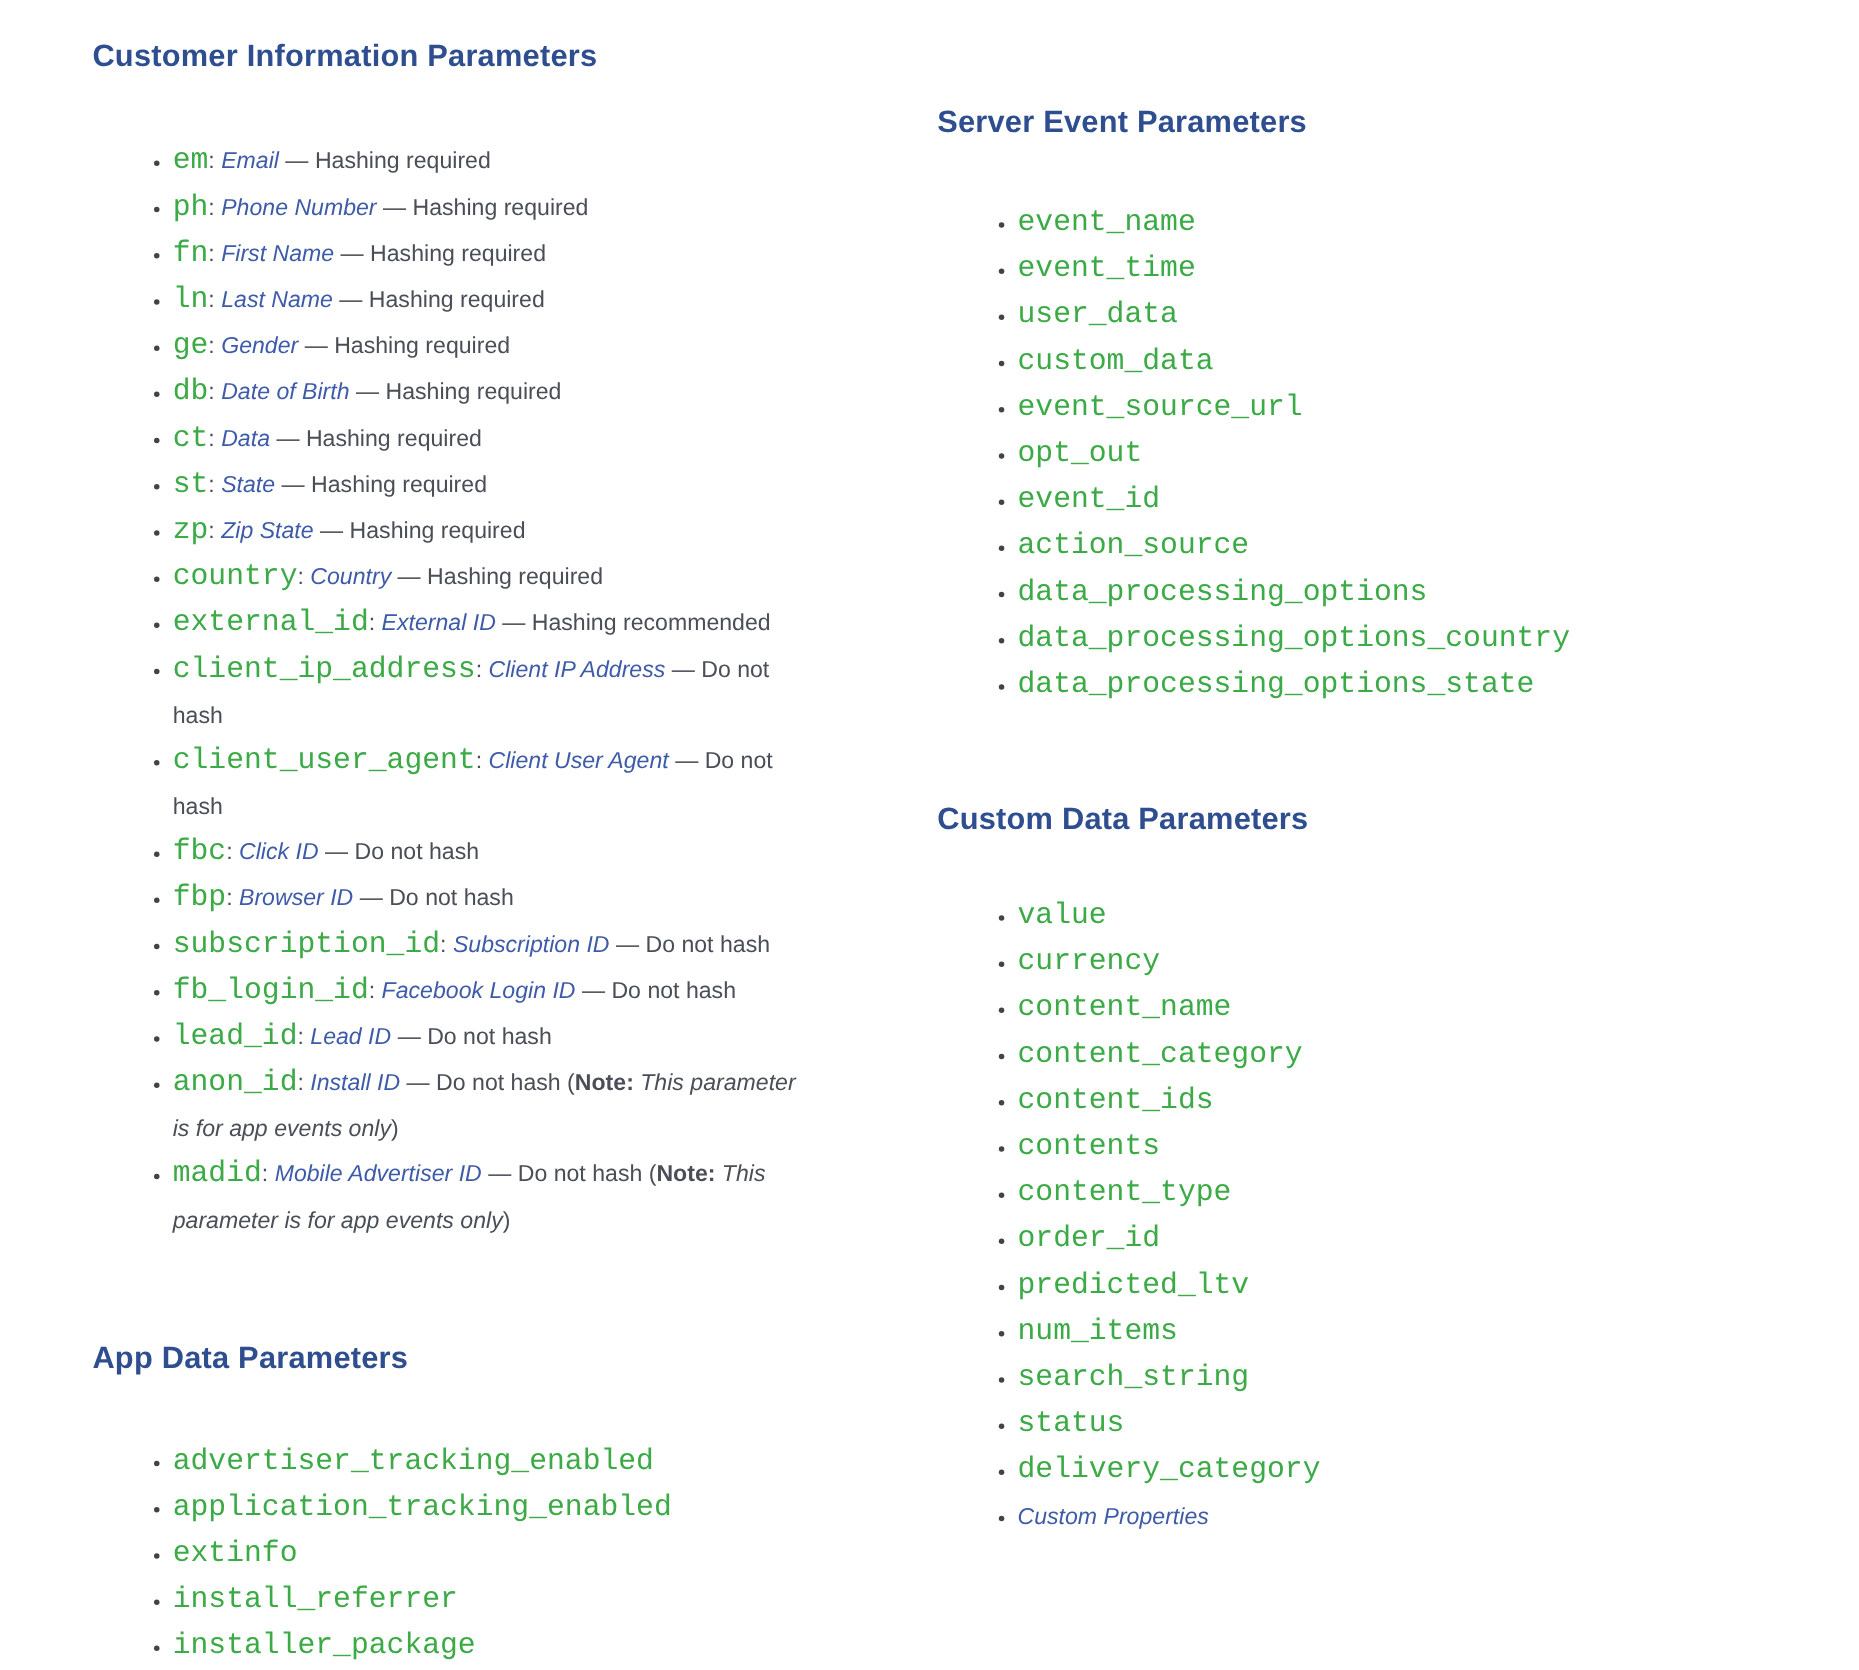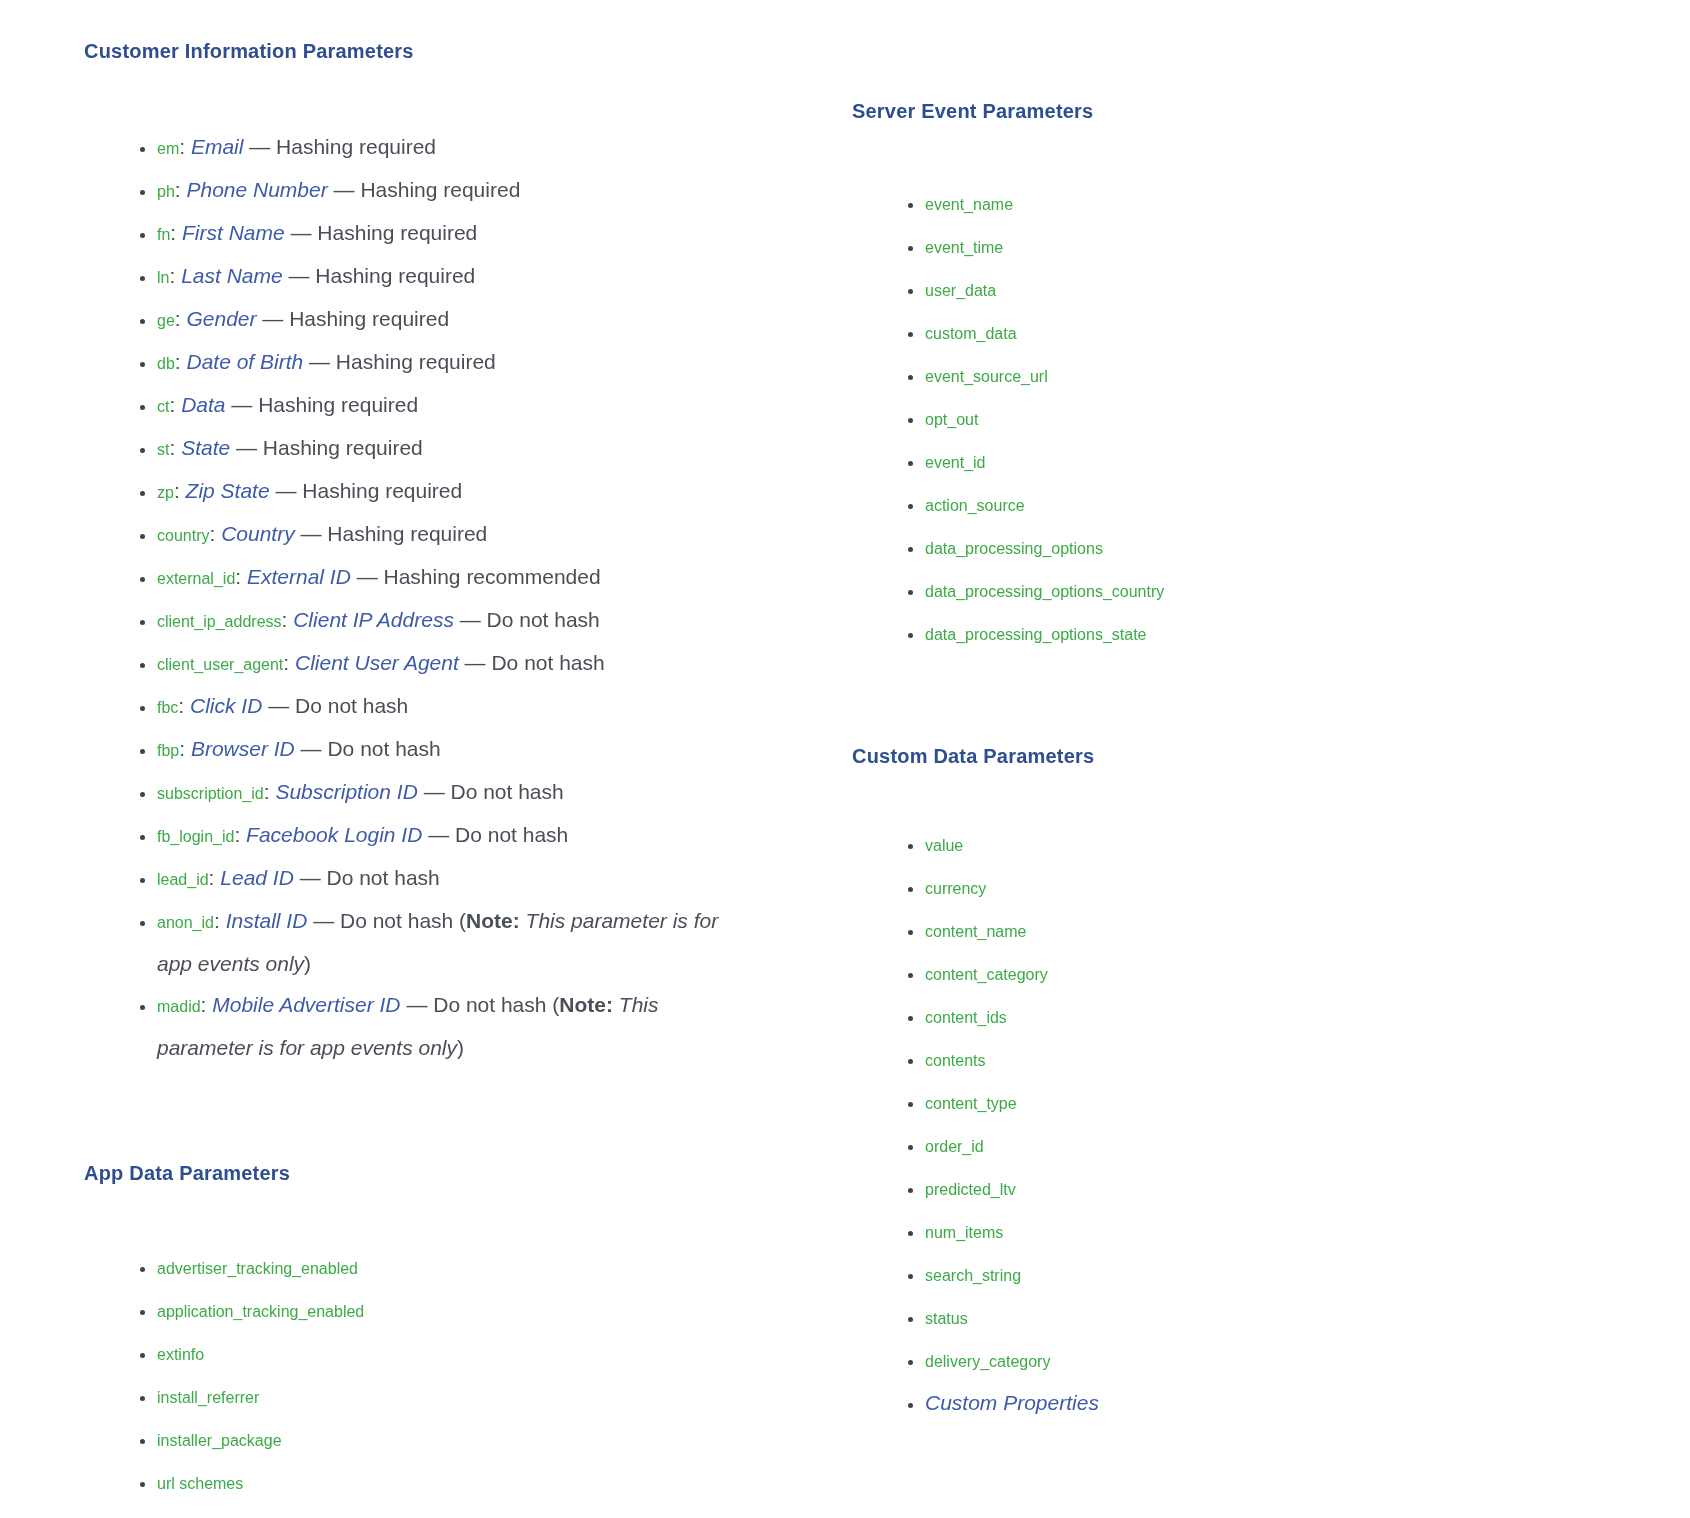--- a/index.html
+++ b/index.html
@@ -6,39 +6,39 @@
   body{
     width:1690px;height:1518px;overflow:hidden;
     font-family:"Liberation Sans",sans-serif;
     color:var(--body,#4a4e57);
     -webkit-font-smoothing:antialiased;
   }
   .page{display:flex;align-items:flex-start;}
   .col-left{margin-left:84px;width:712px;padding-top:36px;flex:none;}
   .col-right{margin-left:56px;width:640px;padding-top:96px;flex:none;}
   h2{
-    font-size:20px;line-height:30px;margin:0;
+    font-size:28px;line-height:30px;margin:0;
     font-weight:700;color:var(--heading,#2e4e8f);
     letter-spacing:.2px;
   }
   h2.first{margin-bottom:60px;}
   h2.second-left{margin-top:90px;margin-bottom:58px;}
   h2.first-right{margin-bottom:56px;}
   h2.second-right{margin-top:86px;margin-bottom:52px;}
   ul{margin:0;padding:0 0 0 73px;list-style:disc;}
   li{
     font-size:21px;line-height:41px;
     color:var(--body,#4a4e57);
   }
   li::marker{color:#3f434a;font-size:18px;}
   ul[data-list="customer_information"]{width:578px;}
   ul[data-list="customer_information"] li{padding-right:0;}
   .code{
-    font-family:Liberation Sans, sans-serif;
-    font-size:16px;
+    font-family:Liberation Mono, monospace;
+    font-size:27px;
     color:var(--code,#3caa46);
   }
   .plink{
     color:var(--link,#3e5ba9);
     text-decoration:none;cursor:pointer;font-style:italic;
   }
   .note-label{font-weight:700;}
   .note-text{font-style:italic;}
 </style>
 </head>

